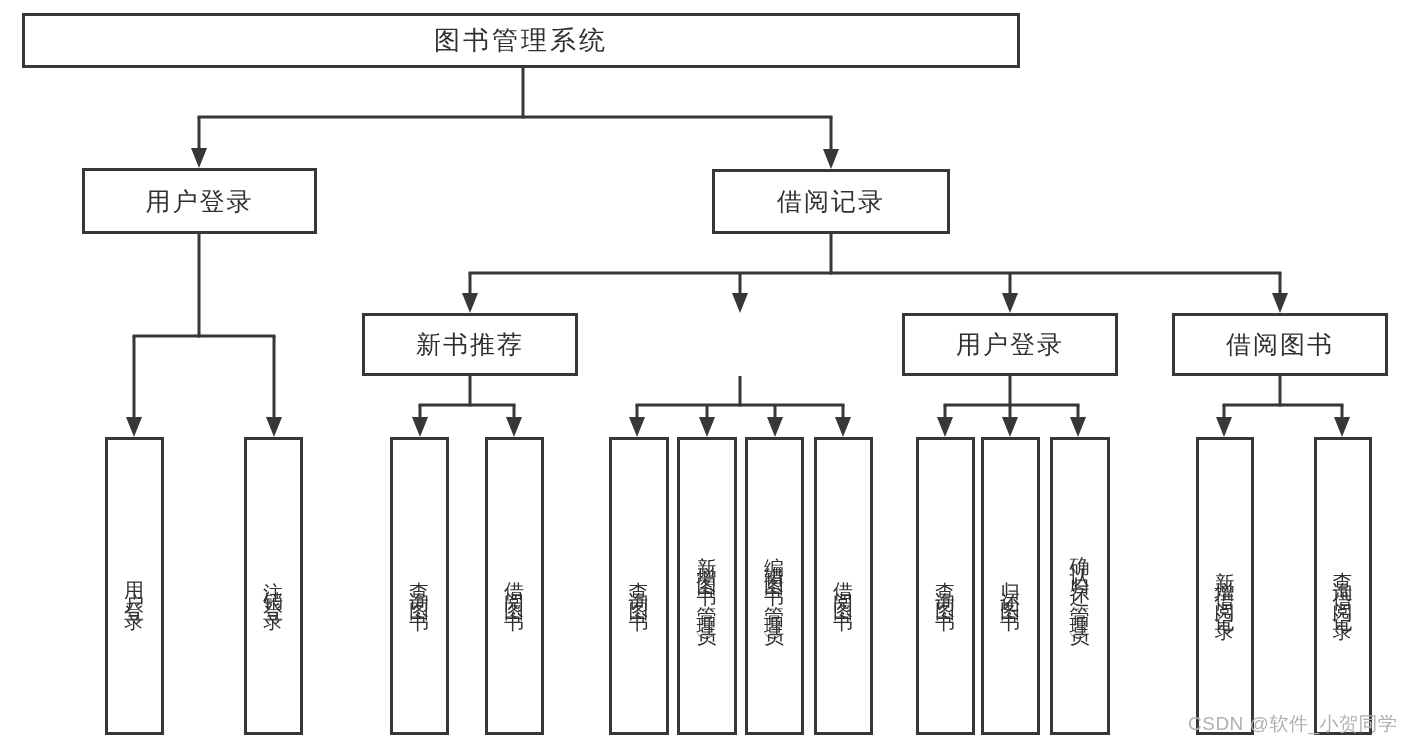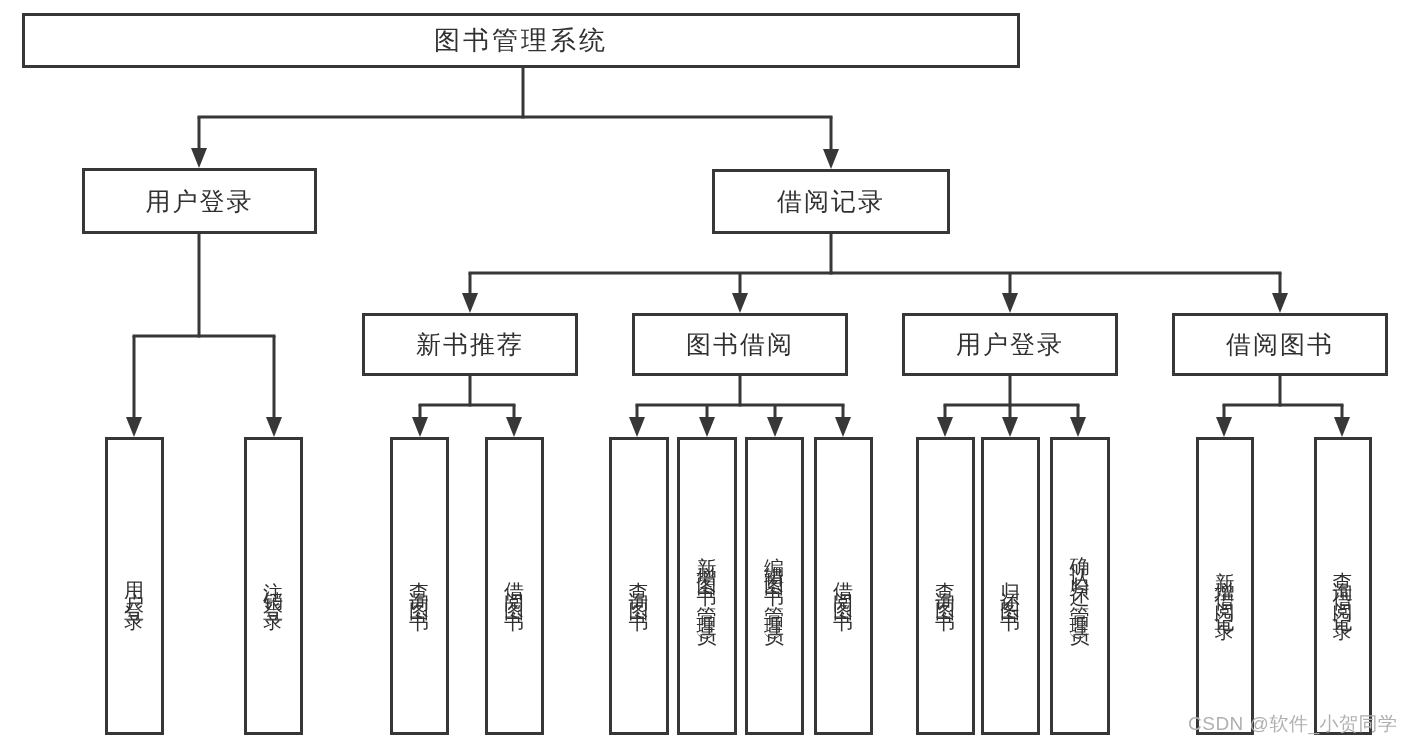--- a/index.html
+++ b/index.html
@@ -113,23 +113,20 @@
   <div class="box h" style="left:82px;top:168px;width:235px;height:66px;">
     <span>用户登录</span>
   </div>
   <div class="box h" style="left:712px;top:169px;width:238px;height:65px;">
     <span>借阅记录</span>
   </div>
 
   <div class="box h" style="left:362px;top:313px;width:216px;height:63px;">
     <span>新书推荐</span>
   </div>
-  <div class="box h" style="left:632px;top:313px;width:216px;height:63px;">
-    <span>图书借阅</span>
-  </div>
   <div class="box h" style="left:902px;top:313px;width:216px;height:63px;">
     <span>用户登录</span>
   </div>
   <div class="box h" style="left:1172px;top:313px;width:216px;height:63px;">
     <span>借阅图书</span>
   </div>
 
   <div class="box v" style="left:105px;top:437px;width:59px;height:298px;">
     <span>用户登录</span>
   </div>

